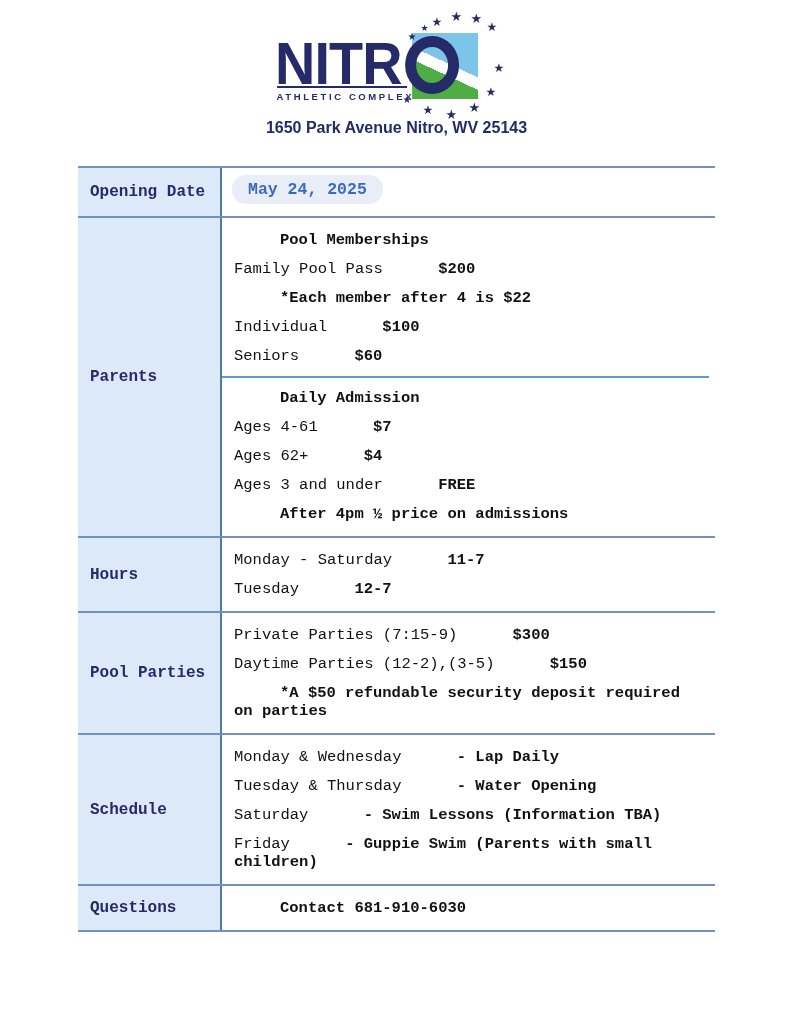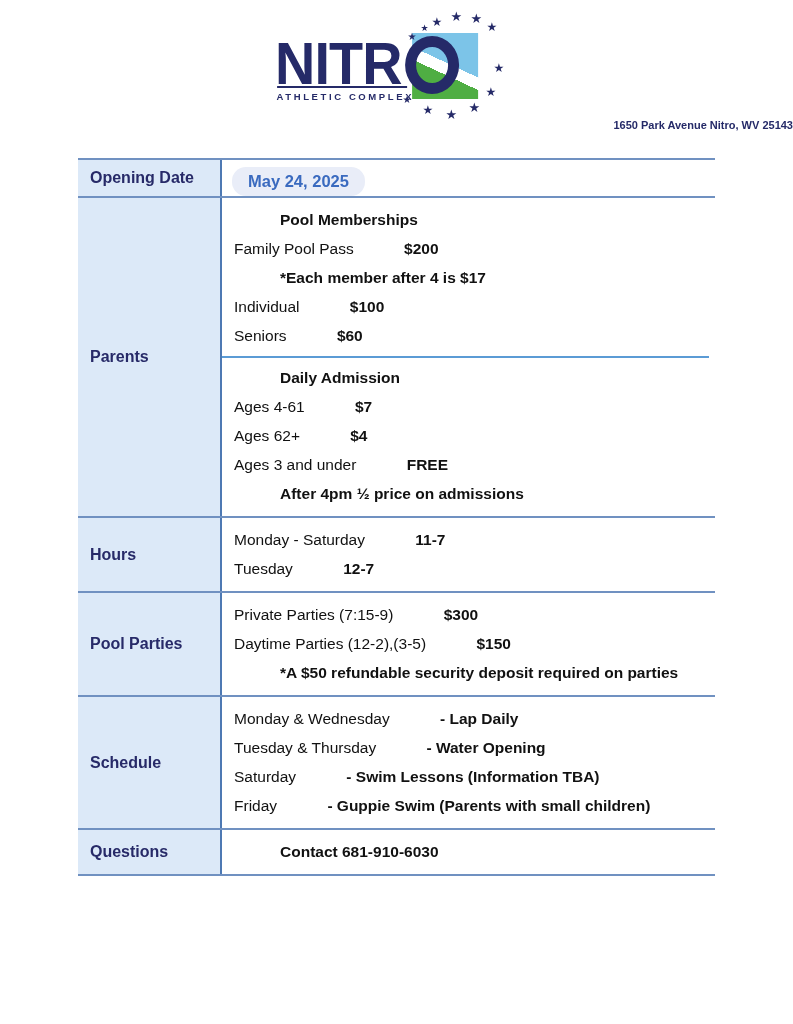--- a/index.html
+++ b/index.html
@@ -40,43 +40,44 @@
     position:absolute; left:2px; top:74px; width:130px;
     border-top:2px solid var(--navy);
     padding-top:3px;
     font-size:9.5px; font-weight:bold; letter-spacing:2.6px;
     color:var(--navy); white-space:nowrap;
   }
   .star { position:absolute; color:var(--navy); line-height:1; }
 
   .address {
     position:absolute; left:0; top:119px; width:100%;
-    text-align:right;
-    font-size:11px; font-weight:bold; color:var(--navy);
+    text-align:center;
+    font-size:16px; font-weight:bold; color:var(--navy);
   }
 
   
   .info-table {
-    position:absolute; left:78px; top:158px; width:637px;
+    position:absolute; left:78px; top:166px; width:637px;
     border-bottom:2px solid var(--border);
+    font-family:Liberation Mono, monospace;
   }
   .trow {
     display:grid;
     grid-template-columns:144px 1fr;
     border-top:2px solid var(--border);
   }
   .lcell {
     background:var(--label-bg);
     border-right:2px solid var(--vdivider);
     display:flex; align-items:center;
     padding-left:12px;
     font-size:16px; font-weight:bold; color:var(--label-text);
   }
   .ccell { background:#ffffff; padding:2px 6px 2px 0; }
-  .ccell.center-v { display:flex; align-items:center; padding:7px 0 0 10px; }
+  .ccell.center-v { display:flex; align-items:center; padding:7px 0 12px 10px; }
 
   .line {
     margin:11px 8px 11px 12px;
     font-size:15.5px; line-height:18px; color:#111111;
   }
   .line b { font-weight:bold;margin-left:46px; }
 
   .subdivider {
     border-top:2px solid var(--subdivider);
     margin:8px 0;
@@ -126,21 +127,21 @@
         <div class="lcell">Opening Date</div>
         <div class="ccell center-v">
           <span class="pill">May 24, 2025</span>
         </div>
       </div>
       <div class="trow">
         <div class="lcell">Parents</div>
         <div class="ccell">
           <p class="line"><span></span><b>Pool Memberships</b></p>
           <p class="line"><span>Family Pool Pass </span><b>$200</b></p>
-          <p class="line"><span></span><b>*Each member after 4 is $17</b></p>
+          <p class="line"><span></span><b>*Each member after 4 is $22</b></p>
           <p class="line"><span>Individual </span><b>$100</b></p>
           <p class="line"><span>Seniors </span><b>$60</b></p>
           <div class="subdivider"></div>
           <p class="line"><span></span><b>Daily Admission</b></p>
           <p class="line"><span>Ages 4-61 </span><b>$7</b></p>
           <p class="line"><span>Ages 62+ </span><b>$4</b></p>
           <p class="line"><span>Ages 3 and under </span><b>FREE</b></p>
           <p class="line"><span></span><b>After 4pm ½ price on admissions</b></p>
         </div>
       </div>

